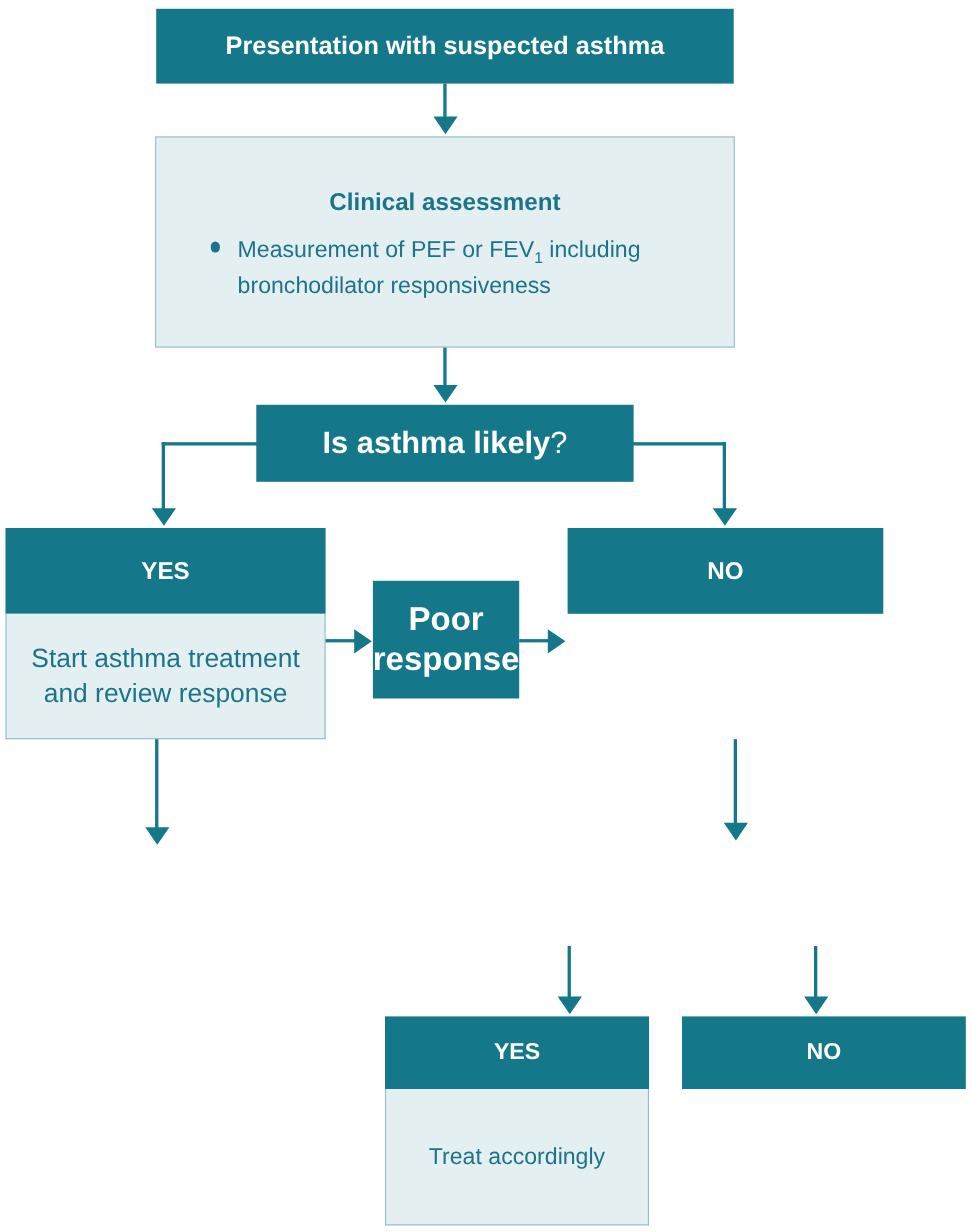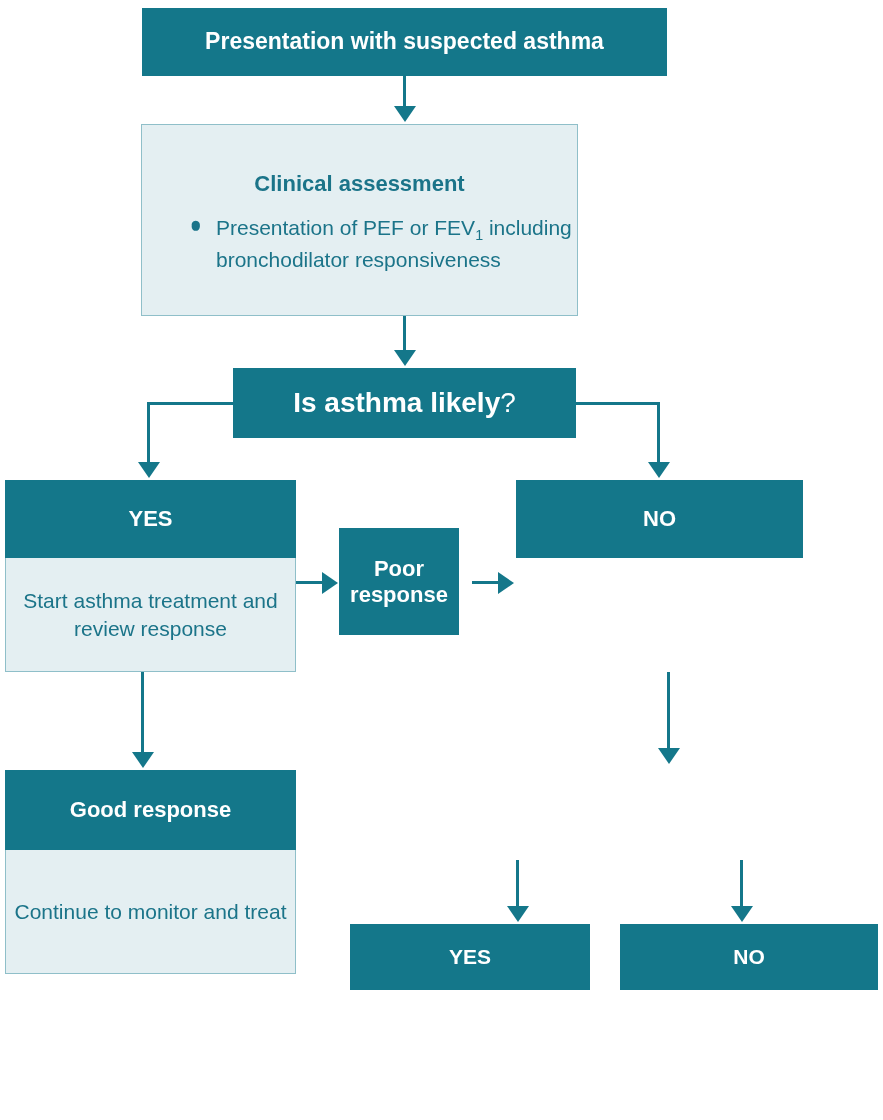--- a/index.html
+++ b/index.html
@@ -140,29 +140,29 @@
 
 <div id="chart">
 
   <div class="node solid" style="left:142px; top:8px; width:525px; height:68px; font-size:23px;">
     <span>Presentation with suspected asthma</span>
   </div>
 
   <div class="vline" style="left:403px; top:76px; width:3px; height:32px;"></div>
   <div class="arrowdown" style="left:394px; top:106px;"></div>
 
-  <div class="node panel" style="left:141px; top:124px; width:437px; height:192px; padding-top:6px;">
+  <div class="node panel" style="left:141px; top:124px; width:527px; height:192px; padding-top:6px;">
     <div class="assess-title">Clinical assessment</div>
     <ul class="assess-list">
       <li>
         <span class="bullet">●</span>
       </li>
       <li>
         <span class="bullet">●</span>
-        <span>Presentation of PEF or FEV</span><sub>1</sub><span> including bronchodilator responsiveness</span>
+        <span>Measurement of PEF or FEV</span><sub>1</sub><span> including bronchodilator responsiveness</span>
       </li>
     </ul>
   </div>
 
   <div class="vline" style="left:403px; top:316px; width:3px; height:36px;"></div>
   <div class="arrowdown" style="left:394px; top:350px;"></div>
 
   <div class="node solid" style="left:233px; top:368px; width:343px; height:70px; font-size:28px;">
     <span><span>Is asthma likely</span><span class="q-mark">?</span></span>
   </div>
@@ -172,67 +172,62 @@
   <div class="arrowdown" style="left:138px; top:462px;"></div>
 
   <div class="hline" style="left:574px; top:402px; width:86px; height:3px;"></div>
   <div class="vline" style="left:657px; top:402px; width:3px; height:62px;"></div>
   <div class="arrowdown" style="left:648px; top:462px;"></div>
 
   <div class="node combo" style="left:5px; top:480px; width:291px; height:192px;">
     <div class="head" style="height:78px; font-size:22px;">
       <span>YES</span>
     </div>
-    <div class="body" style="font-size:21px;">
+    <div class="body" style="font-size:24px;">
       <span>Start asthma treatment and review response</span>
     </div>
   </div>
 
   <div class="hline" style="left:296px; top:581px; width:29px; height:3px;"></div>
   <div class="arrowright" style="left:322px; top:572px;"></div>
 
-  <div class="node solid" style="left:339px; top:528px; width:120px; height:107px; font-size:22px;justify-content:center;">
+  <div class="node solid" style="left:339px; top:528px; width:133px; height:107px; font-size:30px;justify-content:center;">
     <span>Poor response</span>
   </div>
 
   <div class="hline" style="left:472px; top:581px; width:29px; height:3px;"></div>
   <div class="arrowright" style="left:498px; top:572px;"></div>
 
   <div class="node combo" style="left:516px; top:480px; width:287px; height:192px;">
     <div class="head" style="height:78px; font-size:22px;">
       <span>NO</span>
     </div>
   </div>
 
   <div class="vline" style="left:141px; top:672px; width:3px; height:82px;"></div>
   <div class="arrowdown" style="left:132px; top:752px;"></div>
 
   <div class="vline" style="left:667px; top:672px; width:3px; height:78px;"></div>
   <div class="arrowdown" style="left:658px; top:748px;"></div>
 
-  <div class="node combo" style="left:5px; top:770px; width:291px; height:204px;">
-    <div class="head" style="height:80px; font-size:22px;">
-      <span>Good response</span>
-    </div>
-    <div class="body" style="font-size:21px;">
-      <span>Continue to monitor and treat</span>
-    </div>
-  </div>
 
 
   <div class="vline" style="left:516px; top:860px; width:3px; height:48px;"></div>
   <div class="arrowdown" style="left:507px; top:906px;"></div>
 
   <div class="vline" style="left:740px; top:860px; width:3px; height:48px;"></div>
   <div class="arrowdown" style="left:731px; top:906px;"></div>
 
   <div class="node combo" style="left:350px; top:924px; width:240px; height:190px;">
     <div class="head" style="height:66px; font-size:21px;">
       <span>YES</span>
     </div>
+    <div class="body" style="font-size:21px;">
+      <span>Treat accordingly</span>
+    </div>
   </div>
 
   <div class="node combo" style="left:620px; top:924px; width:258px; height:190px;">
     <div class="head" style="height:66px; font-size:21px;">
       <span>NO</span>
     </div>
   </div>
 
 </div>
 

